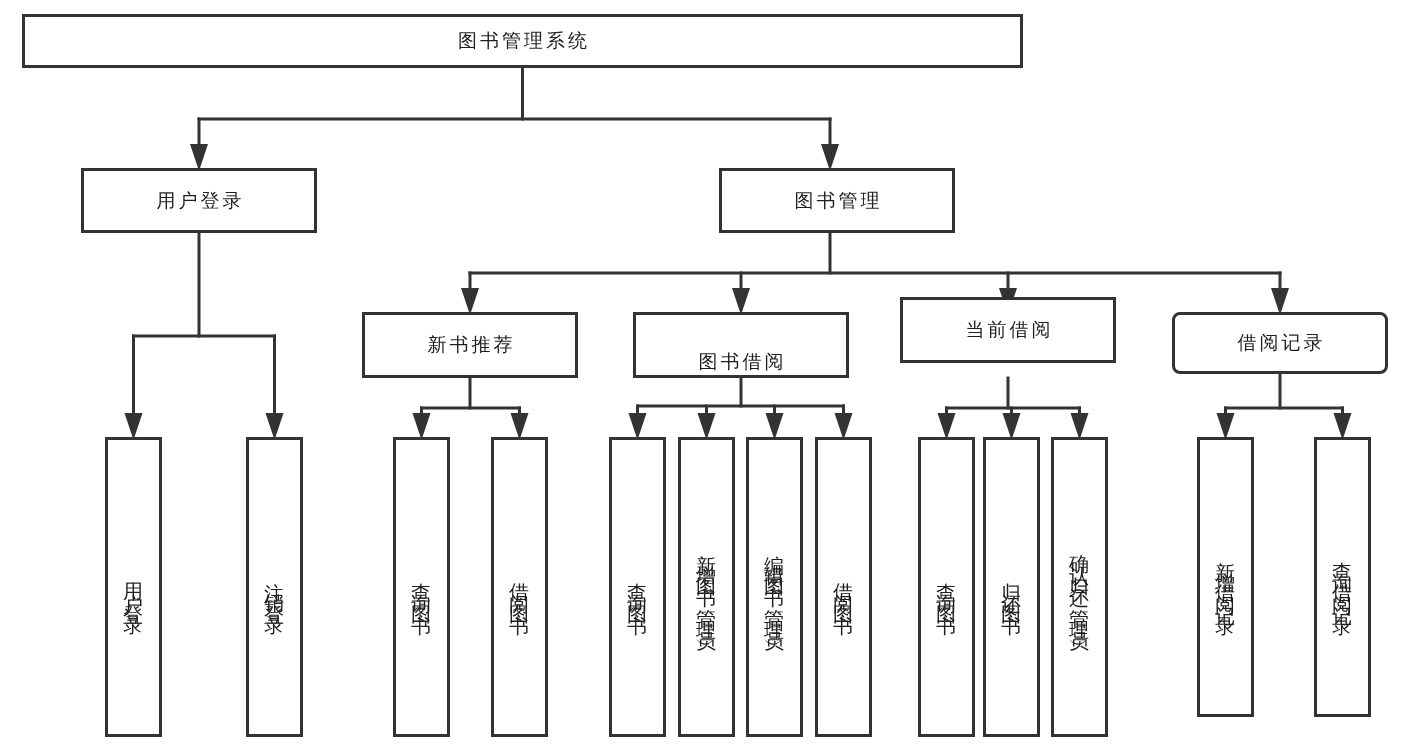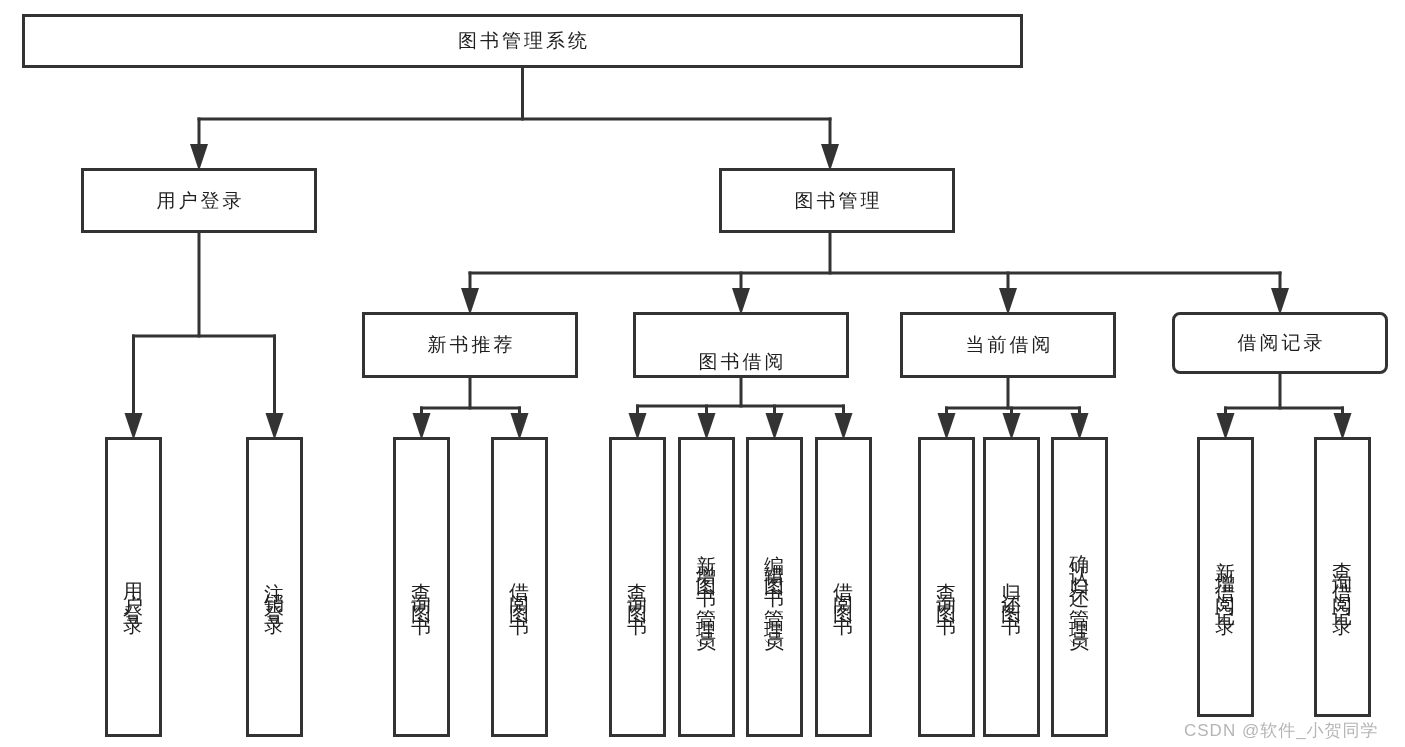--- a/index.html
+++ b/index.html
@@ -117,21 +117,21 @@
       </div>
       <div class="box" style="left: 712px; top: 168px; width: 236px; height: 65px; border-color: rgb(51, 51, 51); color: rgb(31, 31, 31); margin-left: 7px;">
         <span class="htext">图书管理</span>
       </div>
       <div class="box" style="left: 362px; top: 312px; width: 216px; height: 66px; border-color: rgb(51, 51, 51); color: rgb(31, 31, 31); text-align: right;">
         <span class="htext">新书推荐</span>
       </div>
       <div class="box" style="left: 633px; top: 312px; width: 216px; height: 66px; border-color: rgb(51, 51, 51); color: rgb(31, 31, 31); align-items: flex-end;">
         <span class="htext">图书借阅</span>
       </div>
-      <div class="box" style="left: 900px; top: 312px; width: 216px; height: 66px; border-color: rgb(51, 51, 51); color: rgb(31, 31, 31);">
+      <div class="box" style="left: 900px; top: 297px; width: 216px; height: 66px; border-color: rgb(51, 51, 51); color: rgb(31, 31, 31);">
         <span class="htext">当前借阅</span>
       </div>
       <div class="box" style="left: 1172px; top: 312px; width: 216px; height: 62px; border-color: rgb(51, 51, 51); color: rgb(31, 31, 31); border-radius: 8px;">
         <span class="htext">借阅记录</span>
       </div>
       <div class="box vbox" style="left: 105px; top: 437px; width: 57px; height: 300px; border-color: rgb(51, 51, 51); color: rgb(31, 31, 31);">
         <span class="vtext">用户登录</span>
       </div>
       <div class="box vbox" style="left: 246px; top: 437px; width: 57px; height: 300px; border-color: rgb(51, 51, 51); color: rgb(31, 31, 31);">
         <span class="vtext">注销登录</span>
@@ -163,14 +163,13 @@
       <div class="box vbox" style="left: 1051px; top: 437px; width: 57px; height: 300px; border-color: rgb(51, 51, 51); color: rgb(31, 31, 31);">
         <span class="vtext">确认归还（管理员）</span>
       </div>
       <div class="box vbox" style="left: 1197px; top: 437px; width: 57px; height: 280px; border-color: rgb(51, 51, 51); color: rgb(31, 31, 31);">
         <span class="vtext">新增借阅记录</span>
       </div>
       <div class="box vbox" style="left: 1314px; top: 437px; width: 57px; height: 280px; border-color: rgb(51, 51, 51); color: rgb(31, 31, 31);">
         <span class="vtext">查询借阅记录</span>
       </div>
     </div>
-  <div id="watermark" style="color: rgb(181, 181, 181);">CSDN @软件_小贺同学</div>
 </div>
 
 </body></html>

